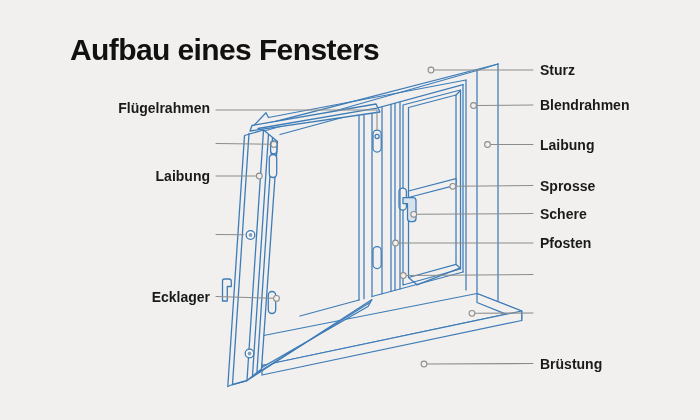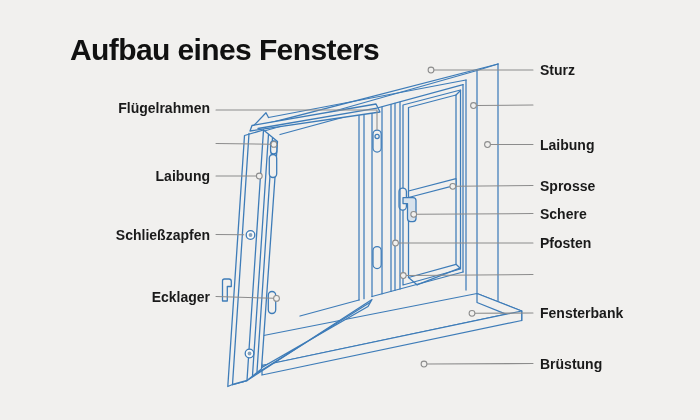--- a/index.html
+++ b/index.html
@@ -144,24 +144,23 @@
       <circle cx="413.7" cy="214.3" r="2.9"></circle>
       <circle cx="395.5" cy="243" r="2.9"></circle>
       <circle cx="403.3" cy="275.5" r="2.9"></circle>
       <circle cx="472" cy="313.3" r="2.9"></circle>
       <circle cx="424" cy="364" r="2.9"></circle>
     </g>
   </svg>
 
   <div class="lbl left" style="top:100px">Flügelrahmen</div>
   <div class="lbl left" style="top:168px">Laibung</div>
-  <div class="lbl left" style="top:226.5px">Schließzapfen</div>
   <div class="lbl left" style="top:288.5px">Ecklager</div>
 
   <div class="lbl right" style="top:62px">Sturz</div>
+  <div class="lbl right" style="top:97px">Blendrahmen</div>
   <div class="lbl right" style="top:136.5px">Laibung</div>
   <div class="lbl right" style="top:177.5px">Sprosse</div>
   <div class="lbl right" style="top:205.5px">Schere</div>
   <div class="lbl right" style="top:235px">Pfosten</div>
-  <div class="lbl right" style="top:305px">Fensterbank</div>
   <div class="lbl right" style="top:355.5px">Brüstung</div>
 
 </div>
 
 </body></html>

